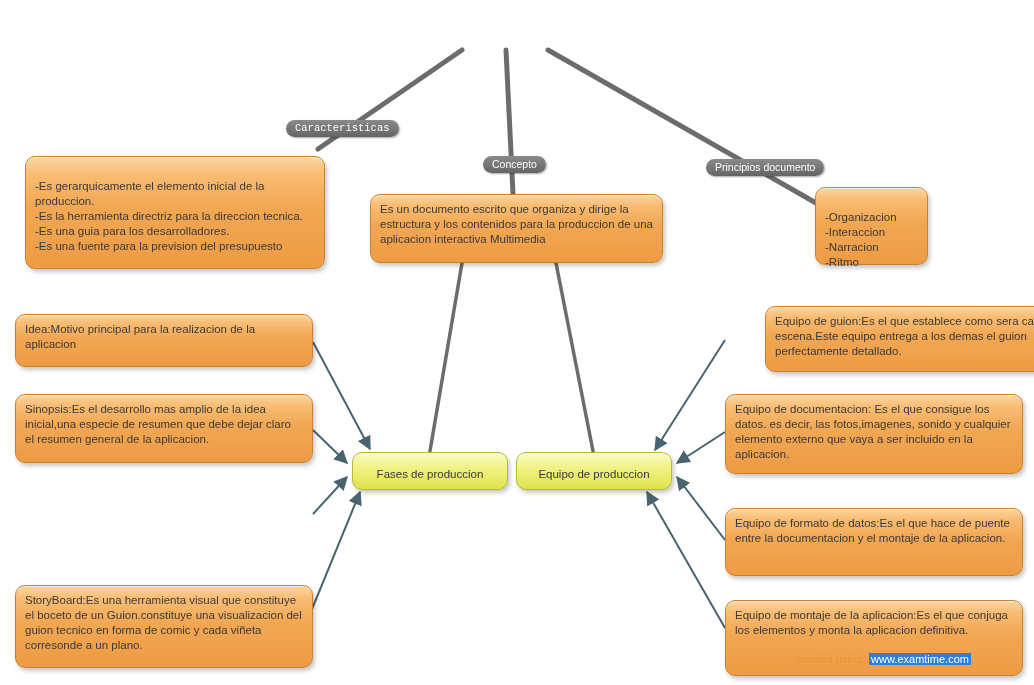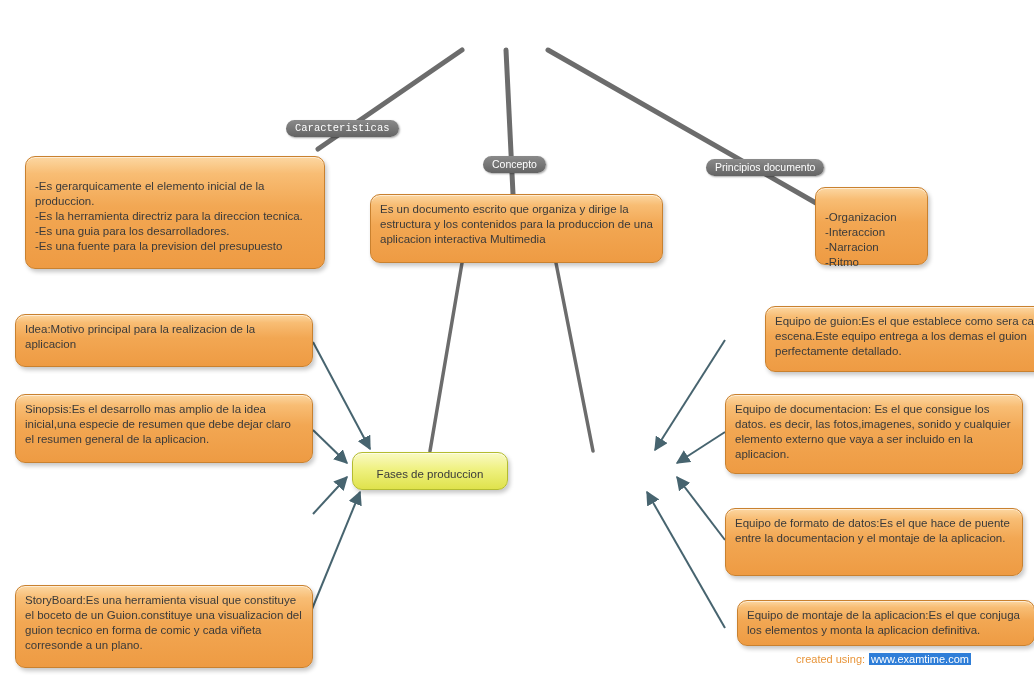--- a/index.html
+++ b/index.html
@@ -113,34 +113,37 @@
 
 
   <div class="node orange" style="left:15px;top:585px;width:298px;height:83px;">
     <span>StoryBoard:Es una herramienta visual que constituye el boceto de un Guion.constituye una visualizacion del guion tecnico en forma de comic y cada viñeta corresonde a un plano.</span>
   </div>
 
   <div class="node yellow" style="left:352px;top:452px;width:156px;height:38px;">
     <span>Fases de produccion</span>
   </div>
 
+  <div class="node yellow" style="left:516px;top:452px;width:156px;height:38px;">
+    <span>Equipo de produccion</span>
+  </div>
 
   <div class="node orange" style="left:725px;top:306px;width:298px;height:66px;margin-left:40px;">
     <span>Equipo de guion:Es el que establece como sera cada escena.Este equipo entrega a los demas el guion perfectamente detallado.</span>
   </div>
 
   <div class="node orange" style="left:725px;top:394px;width:298px;height:80px;">
     <span>Equipo de documentacion: Es el que consigue los datos. es decir, las fotos,imagenes, sonido y cualquier elemento externo que vaya a ser incluido en la aplicacion.</span>
   </div>
 
   <div class="node orange" style="left:725px;top:508px;width:298px;height:68px;">
     <span>Equipo de formato de datos:Es el que hace de puente entre la documentacion y el montaje  de la aplicacion.</span>
   </div>
 
-  <div class="node orange" style="left:725px;top:600px;width:298px;height:46px;margin-left:12px;">
+  <div class="node orange" style="left:725px;top:600px;width:298px;height:76px;">
     <span>Equipo de montaje de la aplicacion:Es el que conjuga los elementos y monta la aplicacion definitiva.</span>
   </div>
 
   <div class="watermark">
     <span class="wm-prefix">created using:</span><span class="wm-brand">www.examtime.com</span>
   </div>
 
 </div>
 
 </body></html>

